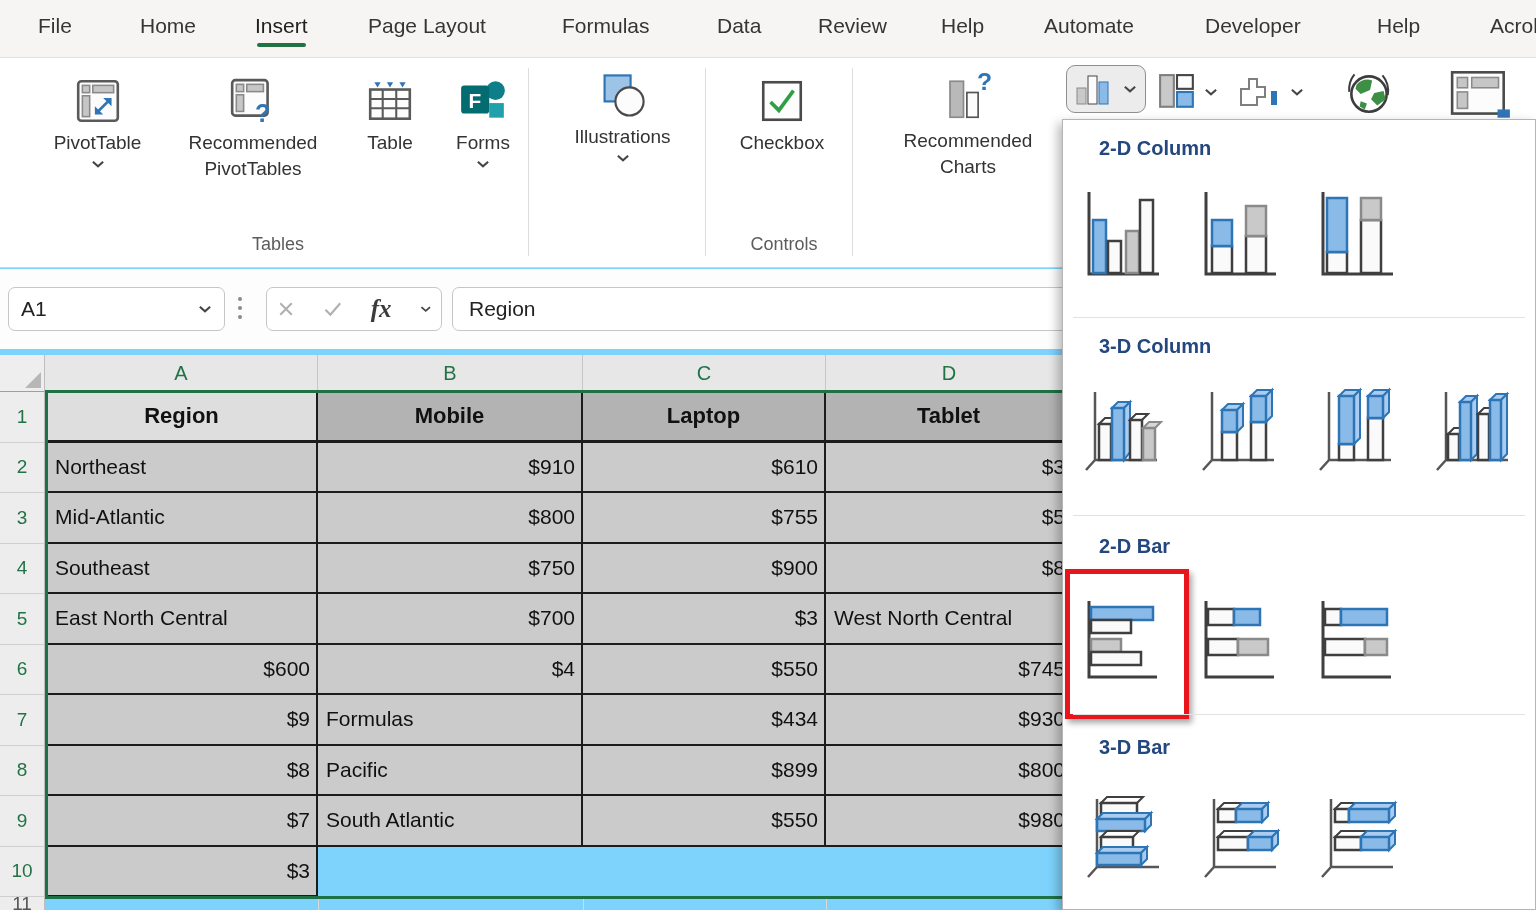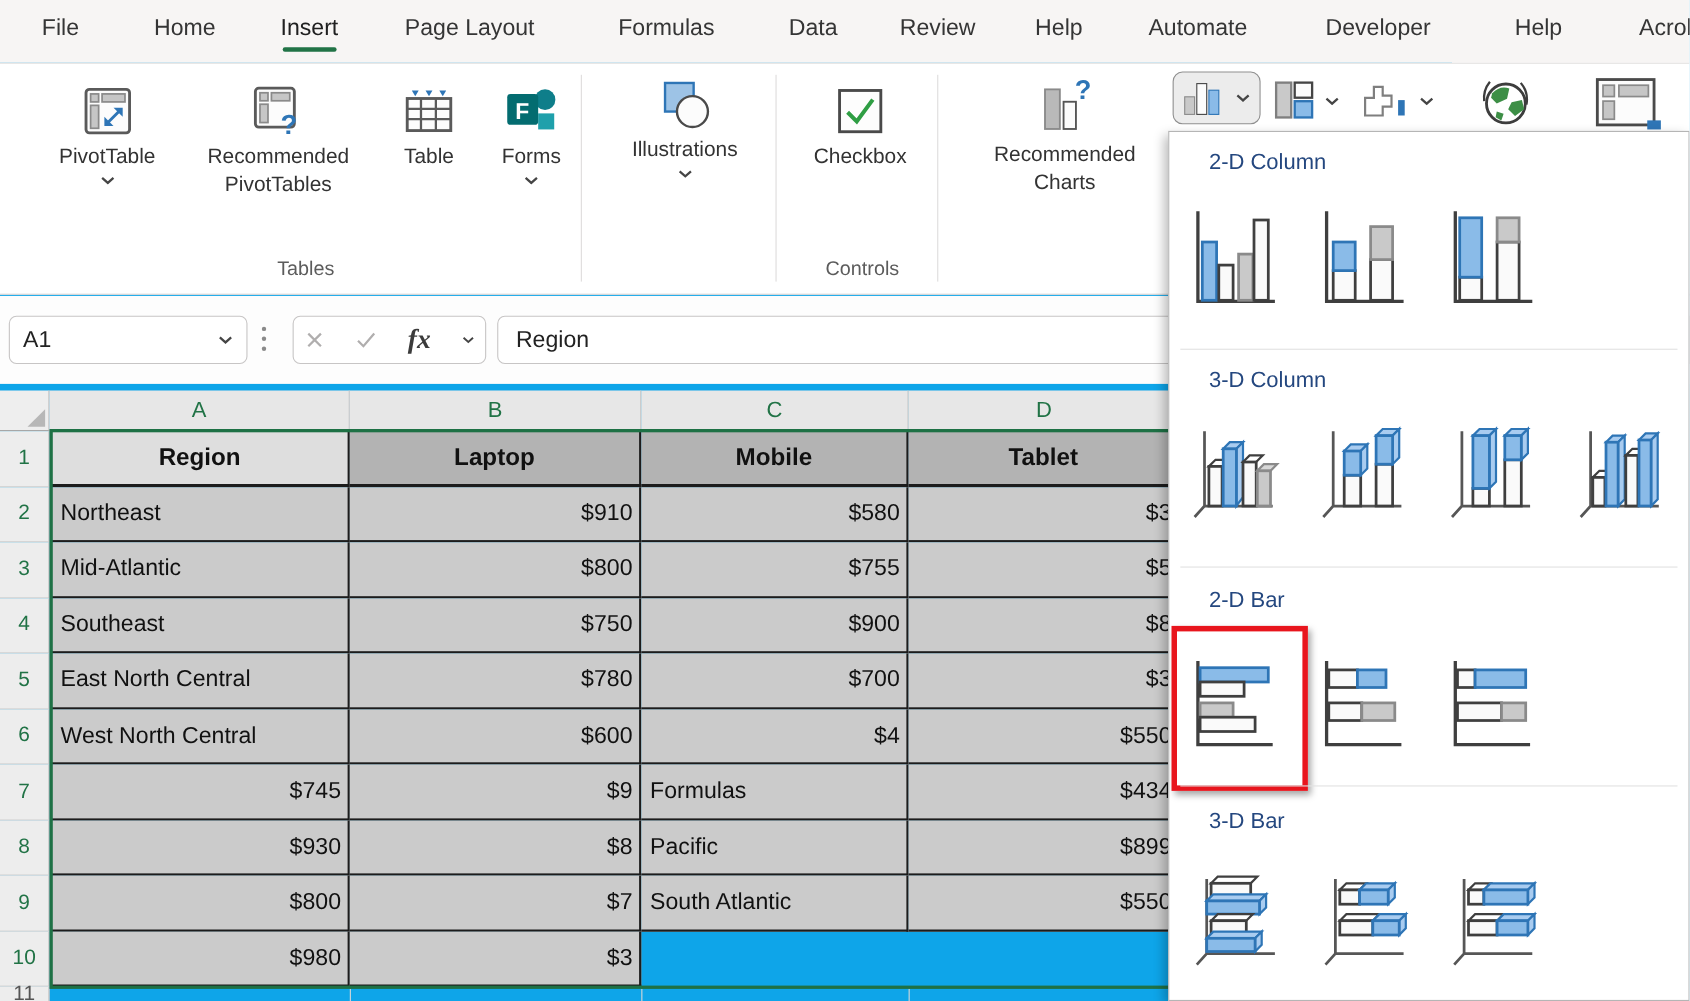--- a/index.html
+++ b/index.html
@@ -1,18 +1,18 @@
 <!DOCTYPE html>
 <html><head>
 <meta charset="utf-8">
 <style>
   * { margin:0; padding:0; box-sizing:border-box; }
   html,body { width:1536px; height:910px; overflow:hidden; background:#fff;
               font-family:"Liberation Sans", sans-serif; }
-  #app { position:relative; width:1320px; height:910px; background:#0ea5e9; }
+  #app { position:relative; width:1320px; height:910px; background:#7dd3fc; }
 
   
   .tabbar { position:absolute; left:0; top:0; width:1536px; height:57px; background:#f7f5f4; }
   .tab { position:absolute; top:14px; font-size:21px; color:#353535; white-space:nowrap; cursor:default; }
   .tab.active { color:#202020; }
   .tab.active::after { content:""; position:absolute; left:2px; right:2px; bottom:-9px; height:4px;
                        background:#217346; border-radius:2px; }
 
   
   .ribbon { position:absolute; left:0; top:57px; width:1536px; height:211px; background:#fff;
@@ -66,21 +66,21 @@
   .c.hd { background:#b3b3b3; font-weight:bold; font-size:22px; justify-content:center; border-bottom-width:3px; }
   .c.ra { padding-left:8px; }
   .c.num { justify-content:flex-end; padding-right:6px; }
   .range-border { position:absolute; left:45px; top:390px; width:1030px; height:509px;
                   border:3px solid #1e7145; pointer-events:none; z-index:20; }
   .r11line { position:absolute; top:899px; width:1px; height:11px; background:#d8d8d8; }
 
   
   .panel { position:absolute; left:1062px; top:119px; width:474px; height:791px; background:#fff;
            border:1px solid #b5b5b5; box-shadow:-4px 4px 10px rgba(0,0,0,0.28); z-index:50; }
-  .mhead { position:absolute; left:36px; font-size:20px; font-weight:normal; color:#24477f; }
+  .mhead { position:absolute; left:36px; font-size:20px; font-weight:bold; color:#24477f; }
   .mdiv { position:absolute; left:10px; right:10px; height:1px; background:#e2e2e2; }
   .tile { position:absolute; width:86px; height:100px; cursor:default; }
   .tile svg { width:86px; height:96px; }
   .redbox { position:absolute; left:2px; top:449px; width:124px; height:150px;
             border:5px solid #e8151d; background:#fff; box-shadow:3px 4px 6px rgba(0,0,0,0.35); }
 
   
   .ax  { stroke:#3f3f3f; stroke-width:3; fill:none; }
   .ax3 { stroke:#565656; stroke-width:2.5; fill:none; }
   .wf  { fill:#fafafa; stroke:#3f3f3f; stroke-width:2.5; }
@@ -296,41 +296,40 @@
     <div class="rowhead">6</div>
     <div class="rowhead">7</div>
     <div class="rowhead">8</div>
     <div class="rowhead">9</div>
     <div class="rowhead">10</div>
     <div class="rowhead dim">11</div>
   </div>
 
   <div class="grid">
     <div class="c hA">Region</div>
+    <div class="c hd">Mobile</div>
     <div class="c hd">Laptop</div>
-    <div class="c hd">Mobile</div>
     <div class="c hd">Tablet</div>
 
     <div class="c ra">Northeast</div>
     <div class="c num">$910</div>
-    <div class="c num">$580</div>
+    <div class="c num">$610</div>
     <div class="c num">$3</div>
 
     <div class="c ra">Mid-Atlantic</div>
     <div class="c num">$800</div>
     <div class="c num">$755</div>
     <div class="c num">$5</div>
 
     <div class="c ra">Southeast</div>
     <div class="c num">$750</div>
     <div class="c num">$900</div>
     <div class="c num">$8</div>
 
     <div class="c ra">East North Central</div>
-    <div class="c num">$780</div>
     <div class="c num">$700</div>
     <div class="c num">$3</div>
 
     <div class="c ra">West North Central</div>
     <div class="c num">$600</div>
     <div class="c num">$4</div>
 
     <div class="c num">$550</div>
     <div class="c num">$745</div>
     <div class="c num">$9</div>

